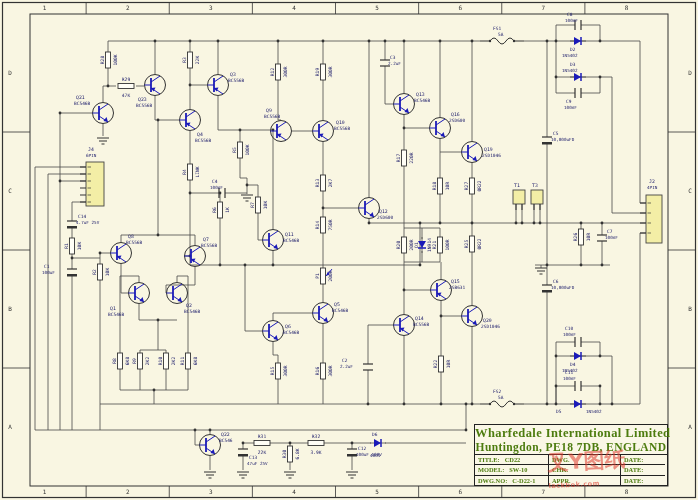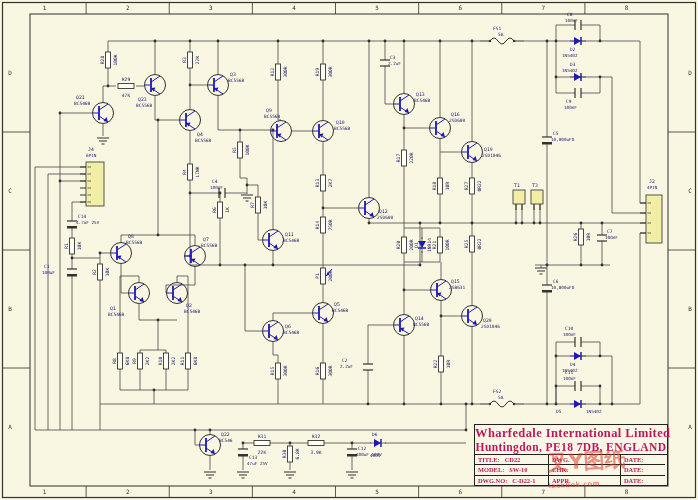--- a/index.html
+++ b/index.html
@@ -2,21 +2,21 @@
 <html><head>
 <meta charset="utf-8">
 <style>
   html,body{margin:0;padding:0;background:#e8e8e8;}
   .wrap{position:relative;width:698px;height:500px;background:#f9f6e2;overflow:hidden;
         font-family:"DejaVu Sans",sans-serif;}
   svg{position:absolute;left:0;top:0;}
   svg text{font-family:"DejaVu Sans Mono","DejaVu Sans",monospace;}
   .tblock{position:absolute;left:474px;top:424px;width:194px;height:62px;
           border:1.4px solid #222;background:#faf7e6;box-sizing:border-box;
-          font-family:"Liberation Serif","DejaVu Serif",serif;color:#be185d;}
+          font-family:"Liberation Serif","DejaVu Serif",serif;color:#4d7c0f;}
   .tb-company{height:16px;line-height:17px;text-align:center;font-weight:bold;font-size:12.5px;
               letter-spacing:.4px;white-space:nowrap;}
   .tb-address{height:13px;line-height:13px;text-align:center;font-weight:bold;font-size:11.5px;
               border-bottom:1px solid #222;letter-spacing:.4px;white-space:nowrap;}
   .tb-grid{display:grid;grid-template-columns:74px 72px 44px;grid-auto-rows:10.3px;}
   .tb-cell{border-right:1px solid #222;border-bottom:1px solid #222;font-size:6.4px;
            font-weight:bold;line-height:10px;padding-left:3px;white-space:nowrap;overflow:hidden;}
   .tb-cell:nth-child(3n){border-right:none;}
   .tb-cell .val{margin-left:5px;}
   .wm{position:absolute;left:548px;top:450px;color:rgba(222,58,44,.55);font-weight:bold;

